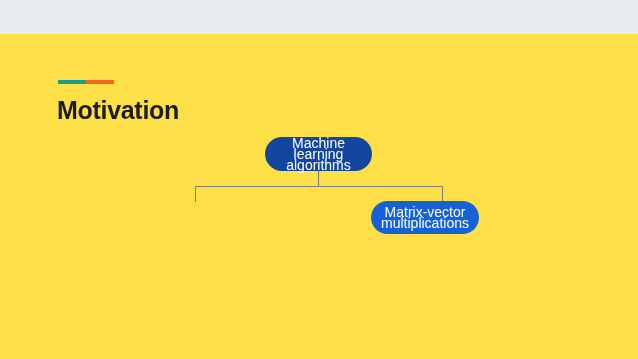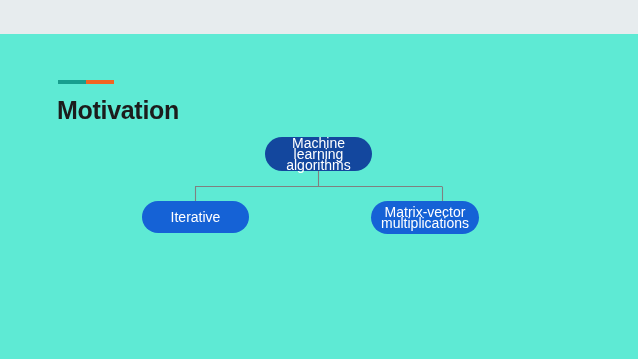--- a/index.html
+++ b/index.html
@@ -10,21 +10,21 @@
     width: 638px;
     height: 359px;
     background: #ffffff;
     font-family: "Liberation Sans", sans-serif;
     overflow: hidden;
   }
   .slide {
     position: relative;
     width: 638px;
     height: 359px;
-    background: #5eead4;
+    background: #fde047;
   }
   
   .top-banner {
     position: absolute;
     left: 0;
     top: 0;
     width: 638px;
     height: 34px;
     background: #e7ecee;
   }
@@ -136,22 +136,19 @@
 
       <path d="M195.5 186.5 L195.5 202" stroke="#808080" stroke-width="1.1" fill="none"></path>
 
       <path d="M442.5 186.5 L442.5 202" stroke="#808080" stroke-width="1.1" fill="none"></path>
     </svg>
 
     <div class="node node-root">
       <span class="node-label">Machine learning algorithms</span>
     </div>
 
-    <div class="node node-left">
-      <span class="node-label">Iterative</span>
-    </div>
 
     <div class="node node-right">
       <span class="node-label">Matrix-vector multiplications</span>
     </div>
 
   </div>
 </div>
 
 </body></html>

